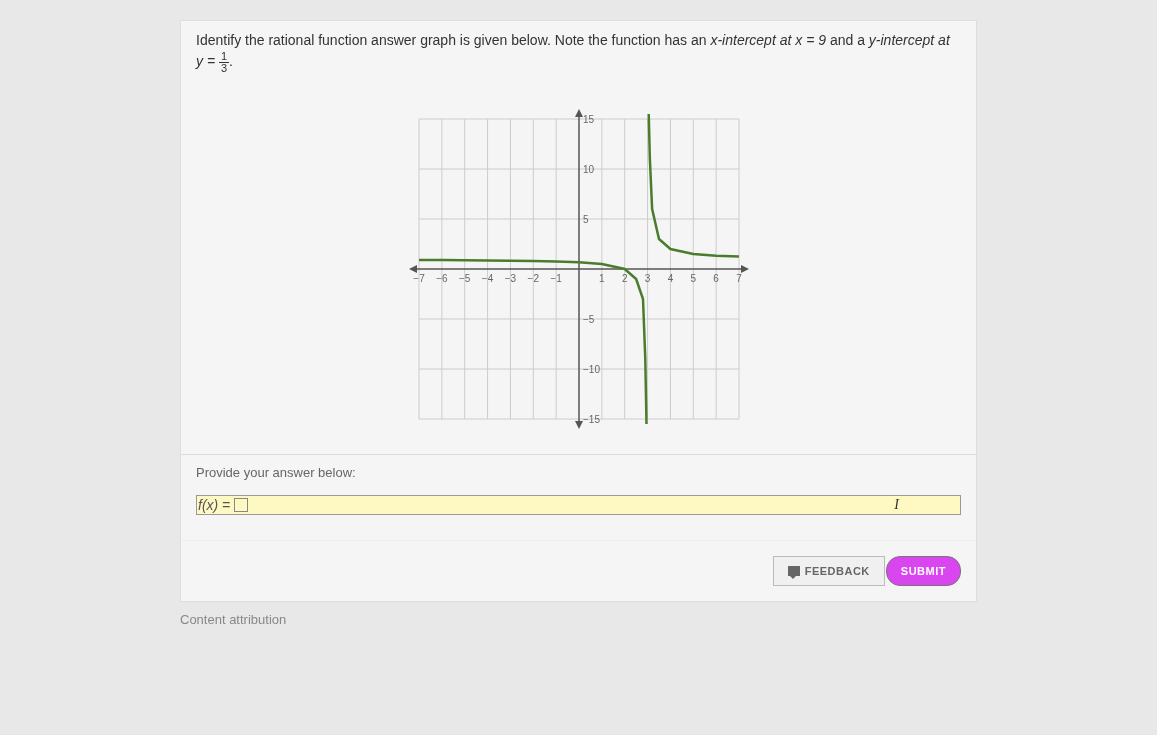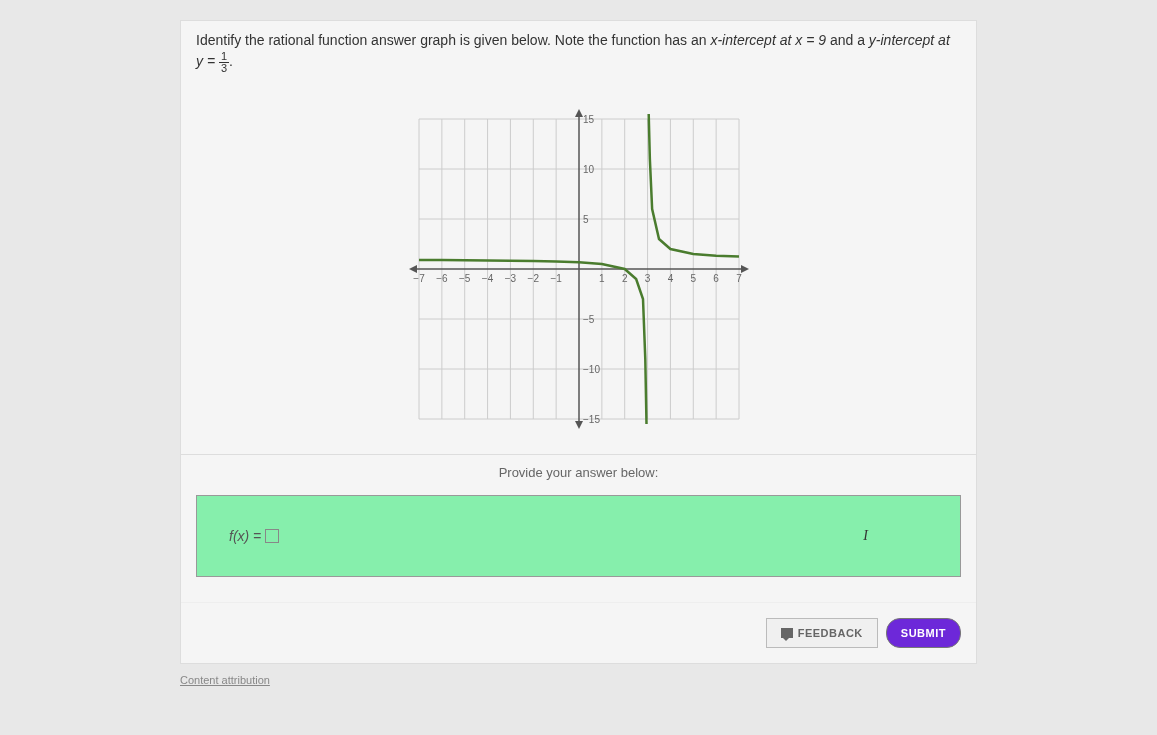--- a/index.html
+++ b/index.html
@@ -35,31 +35,30 @@
       padding: 20px 0;
     }
     .chart {
       width: 360px;
       height: 330px;
       position: relative;
     }
     .answer-section {
       border-top: 1px solid #ddd;
       padding: 10px 15px;
-      text-align: center;
     }
     .answer-label {
       font-size: 13px;
       color: #666;
       margin-bottom: 15px;
     }
     .answer-input-box {
       border: 1px solid #999;
-      background: #86efac;
-      padding: 32px;
+      background: #fef9c3;
+      padding: 1px;
       font-size: 14px;
       position: relative;
       display: flex;
       align-items: center;
       justify-content: space-between;
     }
     .answer-equation {
       font-style: italic;
       color: #555;
       display: flex;
@@ -75,40 +74,40 @@
     }
     .cursor-mark {
       font-family: serif;
       font-style: italic;
       color: #333;
       margin-right: 60px;
     }
     .button-row {
       display: flex;
       justify-content: flex-end;
-      gap: 8px;
+      gap: 1px;
       padding: 15px 15px 5px 15px;
       border-top: 1px solid #eee;
       margin-top: 15px;
     }
     .btn {
       padding: 8px 14px;
       font-size: 11px;
       font-weight: bold;
       border: 1px solid #bbb;
       background: #f0f0f0;
       color: #666;
       cursor: pointer;
       letter-spacing: 0.5px;
       display: flex;
       align-items: center;
       gap: 5px;
     }
     .btn-submit {
-      background: #6d28d9;
+      background: #d946ef;
       color: #fff;
       border-color: #777;
       border-radius: 14px;
     }
     .feedback-icon {
       display: inline-block;
       width: 12px;
       height: 10px;
       background: #666;
       position: relative;
@@ -116,23 +115,22 @@
     .feedback-icon::after {
       content: '';
       position: absolute;
       bottom: -3px;
       left: 2px;
       border-left: 3px solid transparent;
       border-right: 3px solid transparent;
       border-top: 3px solid #666;
     }
     .attribution {
-      font-size: 11px;
+      font-size: 13px;
       color: #888;
-      text-decoration: underline;
       padding: 10px 0;
     }
     .fraction {
       display: inline-flex;
       flex-direction: column;
       align-items: center;
       vertical-align: middle;
       font-size: 11px;
       line-height: 1;
     }

